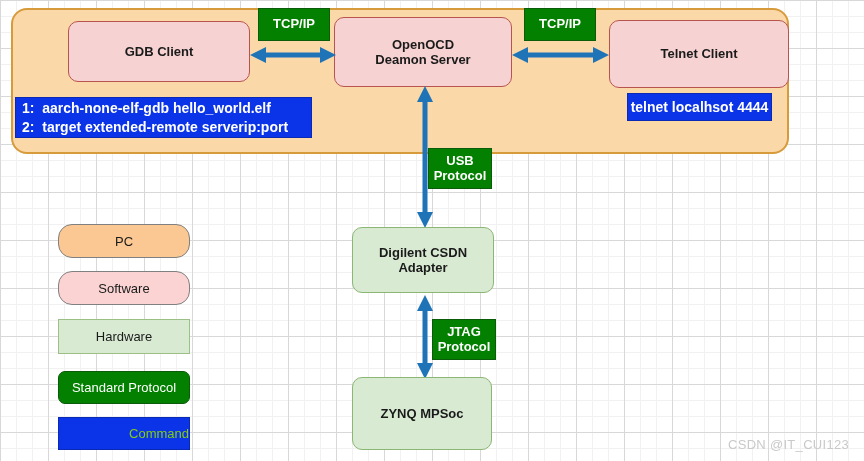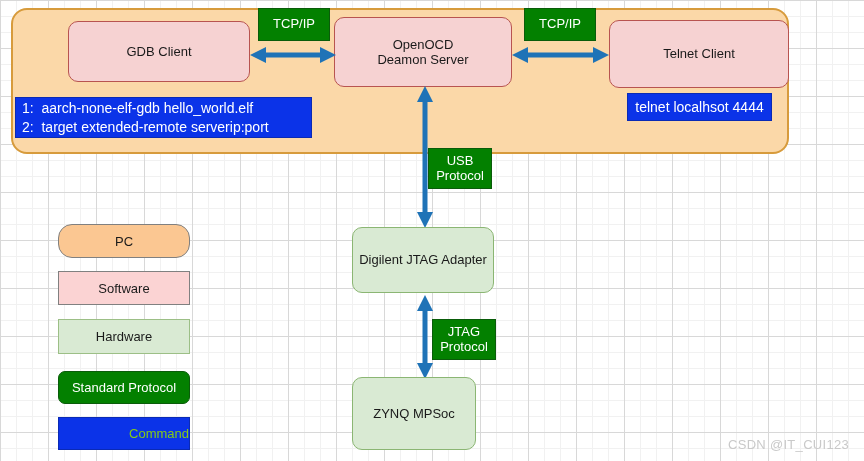--- a/index.html
+++ b/index.html
@@ -26,20 +26,21 @@
   }
 
   .node {
     position: absolute;
     box-sizing: border-box;
     display: flex;
     align-items: center;
     justify-content: center;
     text-align: center;
     line-height: 1.18;
+    font-weight: bold;
   }
 
   
   .pc-container {
     background: #fbd8a8;
     border: 2px solid #d79b3c;
     border-radius: 16px;
   }
 
   
@@ -169,43 +170,43 @@
     <polygon points="11,0 3,16 19,16" fill="#1f73b7"></polygon>
     <polygon points="11,142 3,126 19,126" fill="#1f73b7"></polygon>
   </svg>
 
   <div class="node proto-box" style="left:428px; top:148px; width:64px; height:41px; flex-direction:column;">
     <span>USB</span>
     <span>Protocol</span>
   </div>
 
   <div class="node hw-box" style="left:352px; top:227px; width:142px; height:66px;">
-    <span>Digilent JTAG Adapter</span>
+    <span>Digilent CSDN Adapter</span>
   </div>
 
   <svg class="arrow-svg" style="left:414px; top:295px;" width="22" height="84">
     <line x1="11" y1="10" x2="11" y2="74" stroke="#1f73b7" stroke-width="5"></line>
     <polygon points="11,0 3,16 19,16" fill="#1f73b7"></polygon>
     <polygon points="11,84 3,68 19,68" fill="#1f73b7"></polygon>
   </svg>
 
   <div class="node proto-box" style="left:432px; top:319px; width:64px; height:41px; flex-direction:column;">
     <span>JTAG</span>
     <span>Protocol</span>
   </div>
 
-  <div class="node hw-box" style="left:352px; top:377px; width:124px; height:73px;text-align:center;">
+  <div class="node hw-box" style="left:352px; top:377px; width:140px; height:73px;text-align:center;">
     <span>ZYNQ MPSoc</span>
   </div>
 
   <div class="legend-box legend-pc" style="left:58px; top:224px; width:132px; height:34px;">
     <span>PC</span>
   </div>
 
-  <div class="legend-box legend-sw" style="left:58px; top:271px; width:132px; height:34px;">
+  <div class="legend-box legend-sw" style="left:58px; top:271px; width:132px; height:34px;border-radius:14px;">
     <span>Software</span>
   </div>
 
   <div class="legend-box legend-hw" style="left:58px; top:319px; width:132px; height:35px;">
     <span>Hardware</span>
   </div>
 
   <div class="legend-box legend-proto" style="left:58px; top:371px; width:132px; height:33px;border-radius:7px;">
     <span>Standard Protocol</span>
   </div>

